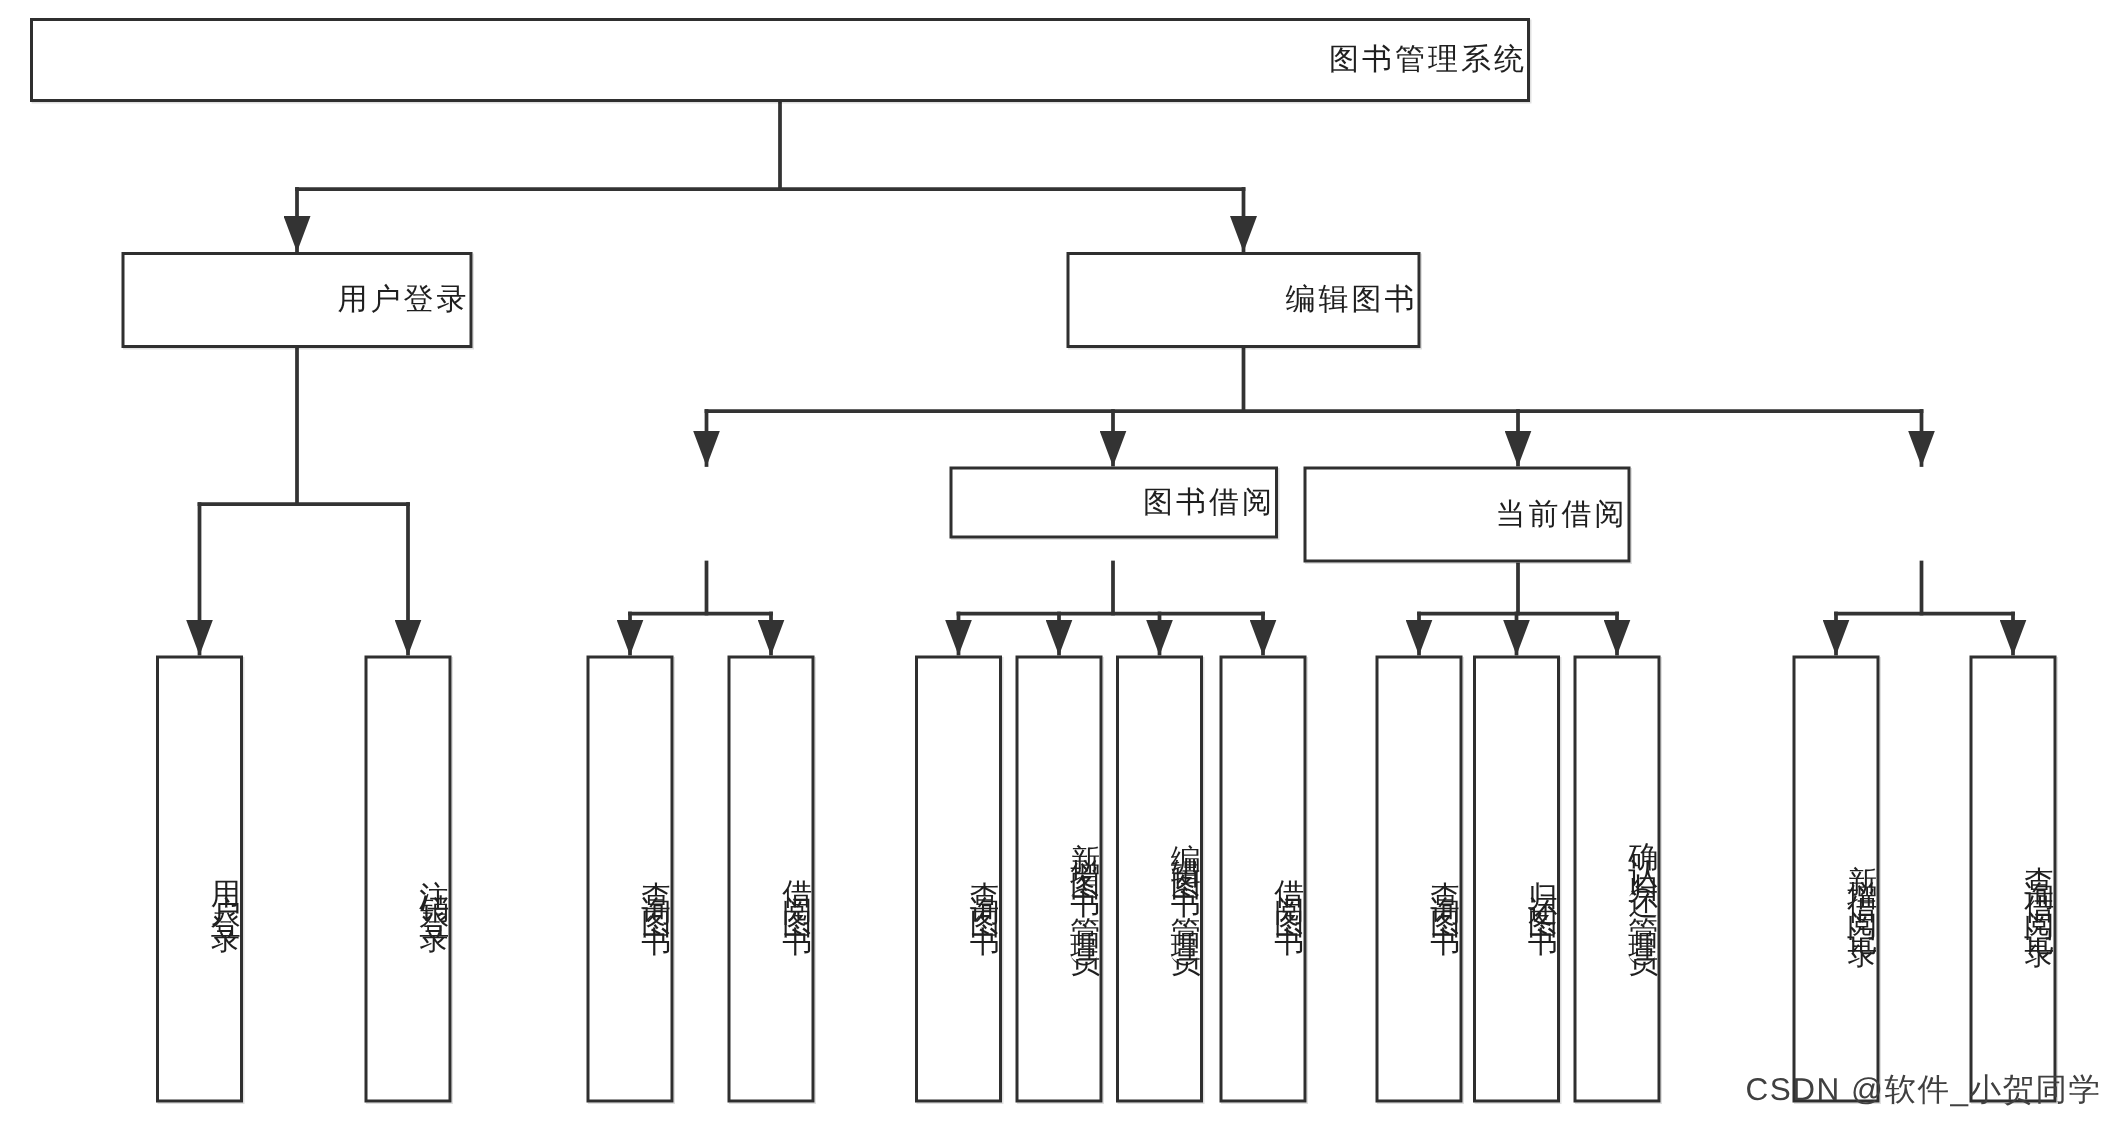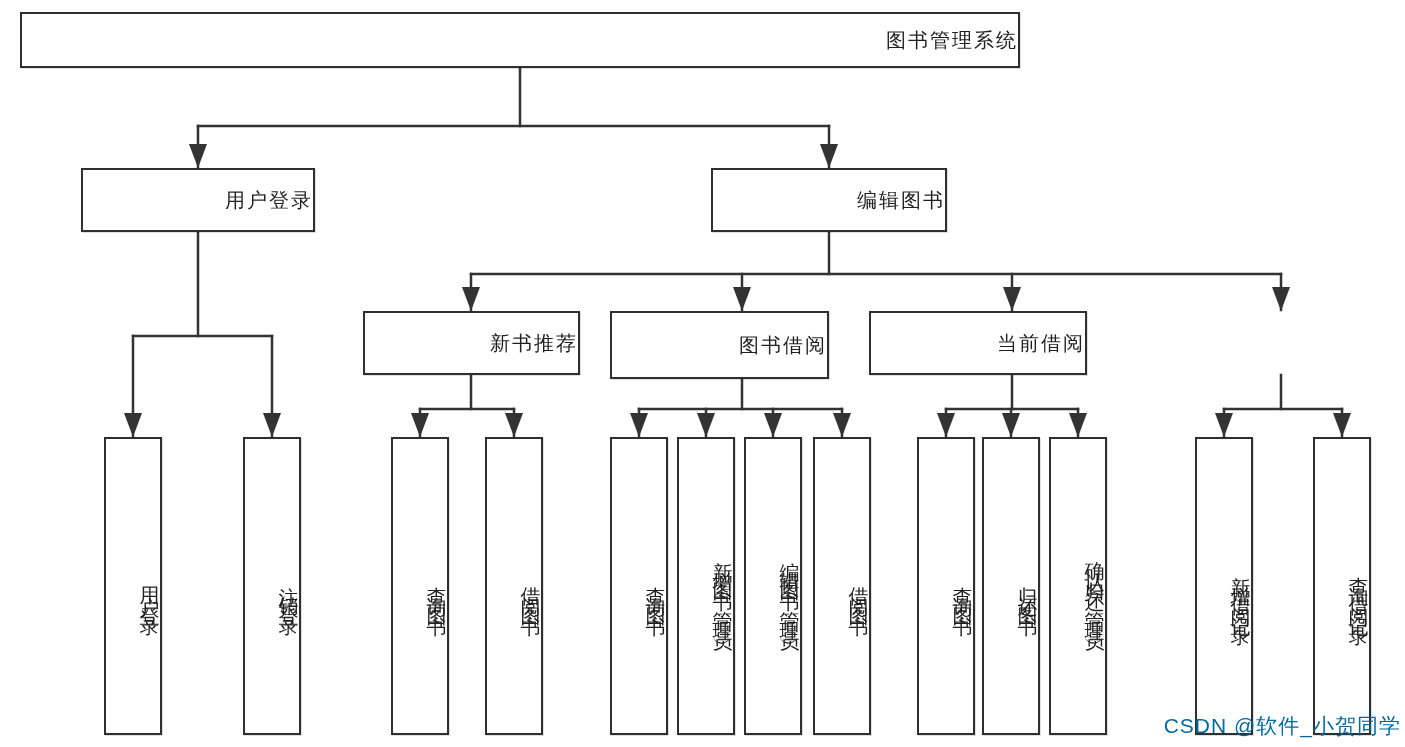--- a/index.html
+++ b/index.html
@@ -43,21 +43,21 @@
     line-height: 1;
     padding-top: 10px;
     white-space: nowrap;
   }
   #watermark {
     position: absolute;
     right: 4px;
     top: 712px;
     font-size: 21px;
     letter-spacing: 1px;
-    color: #0369a1;
+    color: #404040;
     z-index: 5;
     white-space: nowrap;
   }
 </style>
 </head>
 <body>
 
 <div id="stage">
 
   <svg id="wires" viewBox="0 0 1405 747" xmlns="http://www.w3.org/2000/svg">
@@ -114,24 +114,21 @@
     <span class="lbl">图书管理系统</span>
   </div>
 
   <div class="node h" style="left:81px;top:168px;width:234px;height:64px">
     <span class="lbl">用户登录</span>
   </div>
   <div class="node h" style="left:711px;top:168px;width:236px;height:64px">
     <span class="lbl">编辑图书</span>
   </div>
 
-  <div class="node h" style="left:363px;top:311px;width:217px;height:64px">
-    <span class="lbl">新书推荐</span>
-  </div>
-  <div class="node h" style="left:610px;top:311px;width:219px;height:68px">
+  <div class="node h" style="left:633px;top:311px;width:219px;height:48px">
     <span class="lbl">图书借阅</span>
   </div>
   <div class="node h" style="left:869px;top:311px;width:218px;height:64px">
     <span class="lbl">当前借阅</span>
   </div>
 
   <div class="node v" style="left:104px;top:437px;width:58px;height:298px">
     <span class="lbl">用户登录</span>
   </div>
   <div class="node v" style="left:243px;top:437px;width:58px;height:298px">

